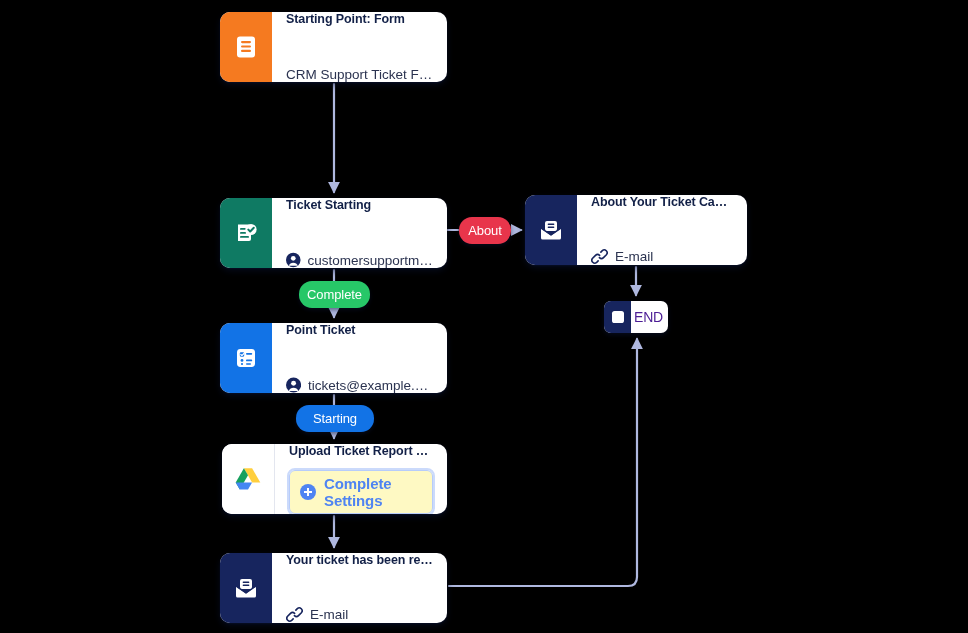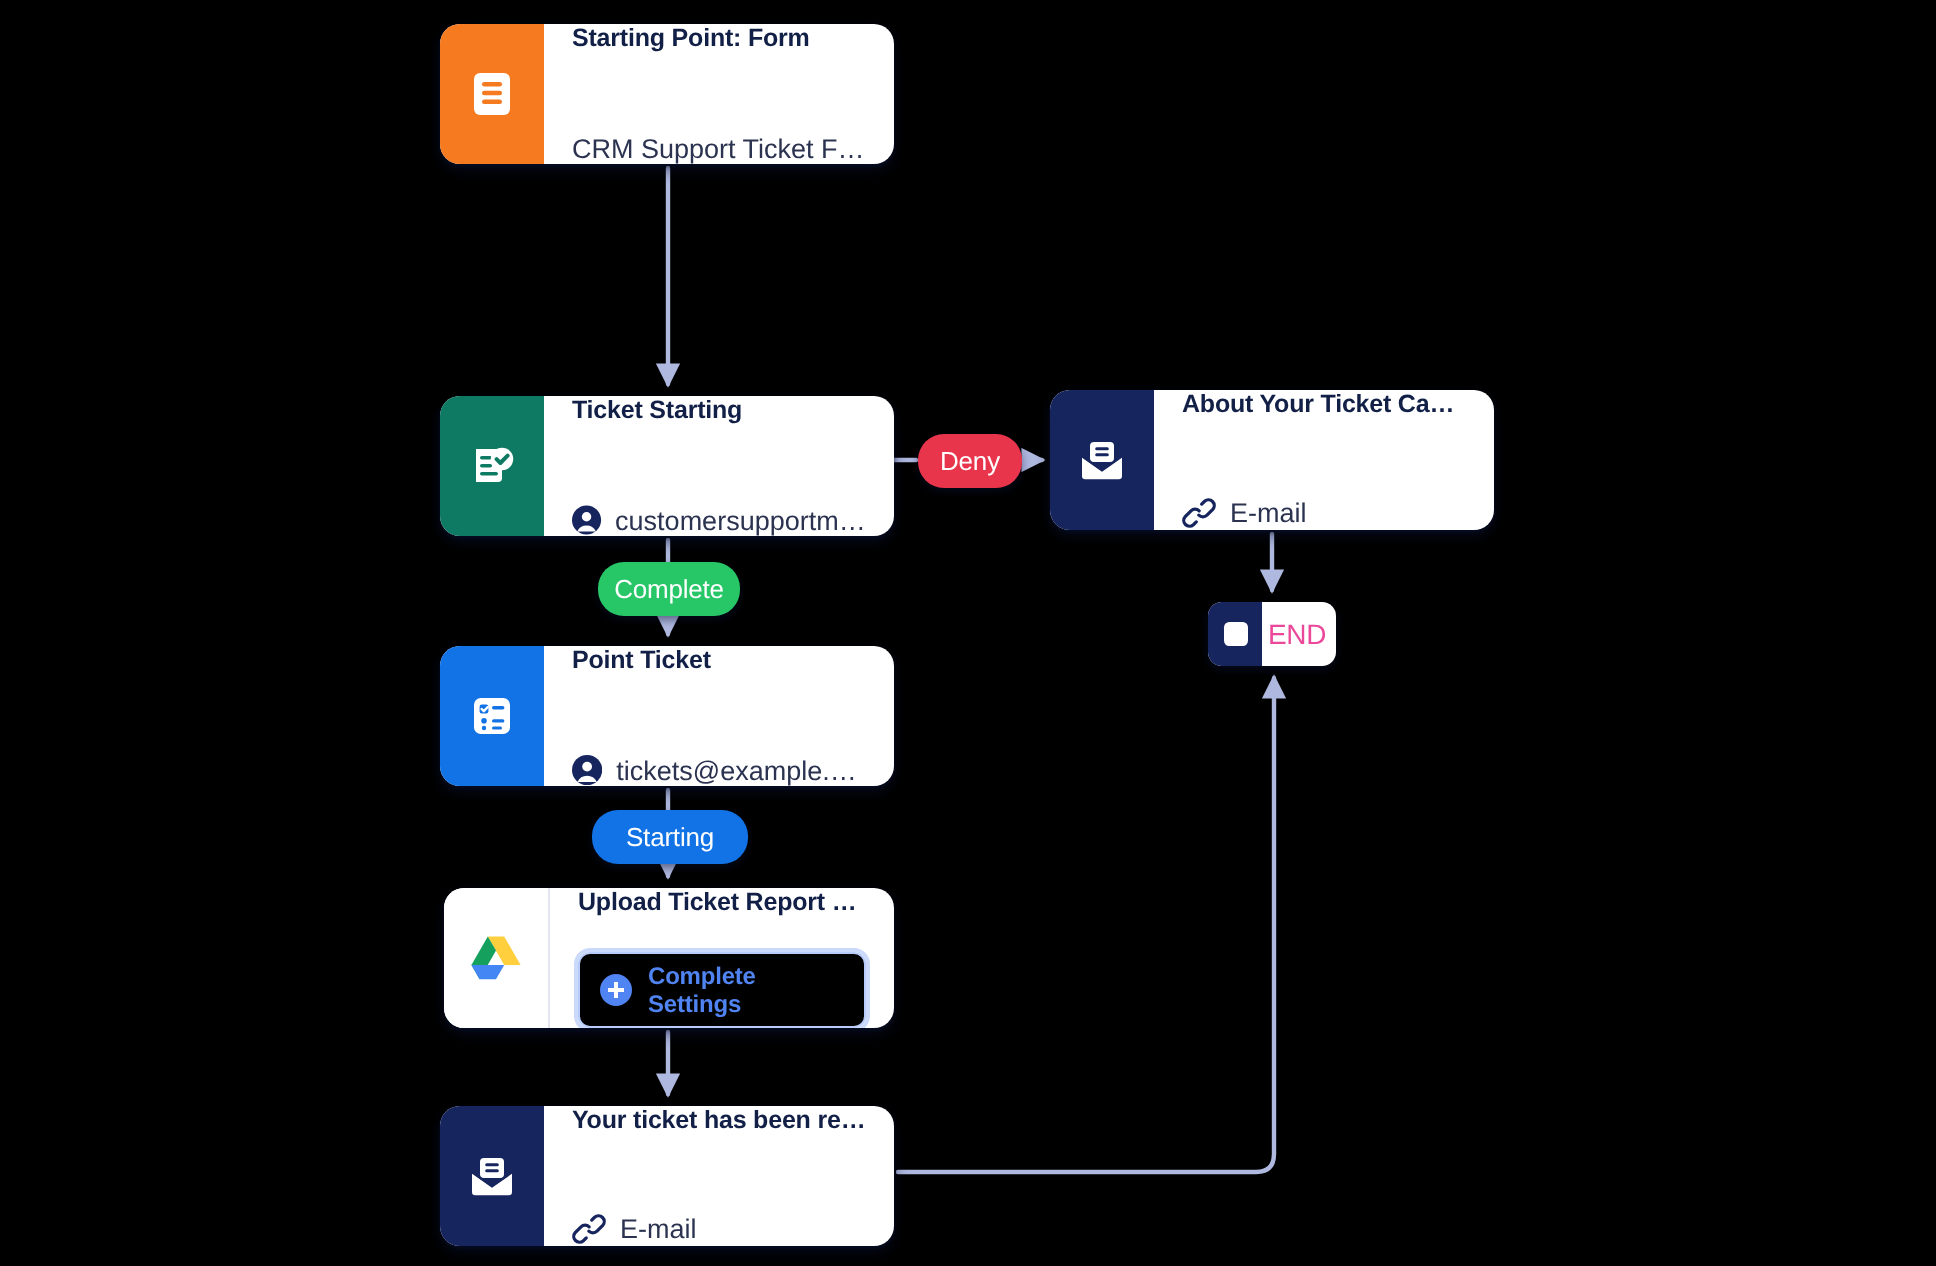--- a/index.html
+++ b/index.html
@@ -119,21 +119,21 @@
     align-items: center;
     justify-content: center;
   }
   #node-end .end-label {
     flex: 1;
     display: flex;
     align-items: center;
     justify-content: center;
     font-size: 14px;
     font-weight: normal;
-    color: #ec4899;
+    color: #4c1d95;
     letter-spacing: -0.2px;
     padding-right: 2px;
   }
 
   
   .badge {
     position: absolute;
     display: flex;
     align-items: center;
     justify-content: center;
@@ -146,26 +146,26 @@
   }
   #badge-deny     { left: 459px; top: 217px; width: 52px; height: 27px; background: #E8354B; }
   #badge-approve  { left: 299px; top: 281px; width: 71px; height: 27px; background: #27C768; }
   #badge-complete { left: 296px; top: 405px; width: 78px; height: 27px; background: #1273E6; }
 
   
   .settings-btn {
     display: flex;
     align-items: center;
     gap: 8px;
-    background: #000000;
+    background: #fef9c3;
     border: 1px solid #B7CCFA;
     outline: 2px solid #CBDAFB;
     border-radius: 6px;
     padding: 4px 10px;
-    font-size: 12px;
+    font-size: 15px;
     font-weight: bold;
     color: #4F84F2;
     letter-spacing: -0.1px;
     width: 100%;
     box-sizing: border-box;
   }
   .settings-btn .plus {
     width: 16px;
     height: 16px;
     min-width: 16px;
@@ -357,21 +357,21 @@
   <div id="node-end">
     <div class="end-icon">
       <svg width="14" height="14" viewBox="0 0 14 14" aria-hidden="true">
         <rect x="1" y="1" width="12" height="12" rx="2.6" fill="#ffffff"></rect>
       </svg>
     </div>
     <div class="end-label">END</div>
   </div>
 
   <div class="badge" id="badge-deny">
-    <span>Deny</span>
+    <span>About</span>
   </div>
   <div class="badge" id="badge-approve">
     <span>Complete</span>
   </div>
   <div class="badge" id="badge-complete">
     <span>Starting</span>
   </div>
 
 </div>
 

